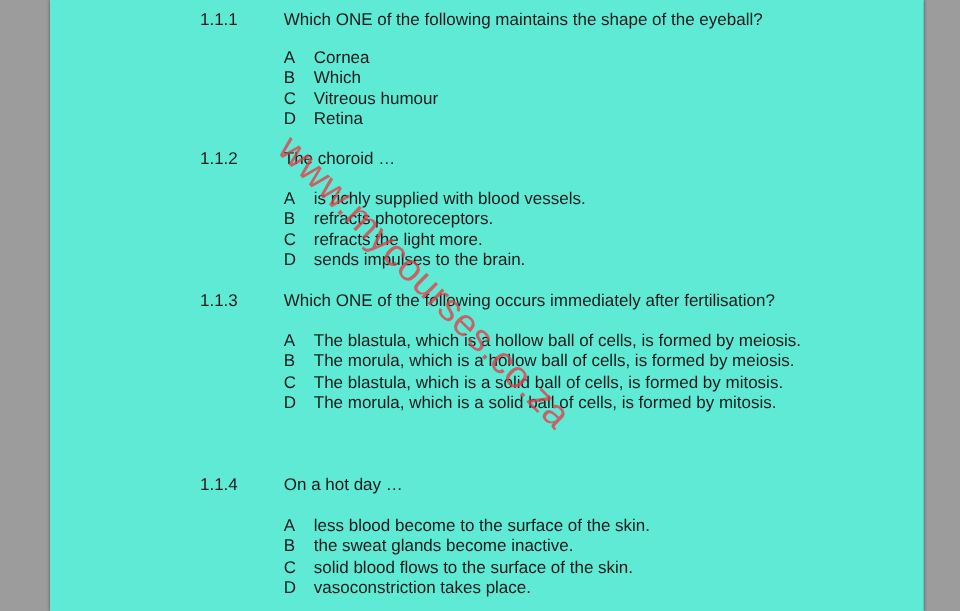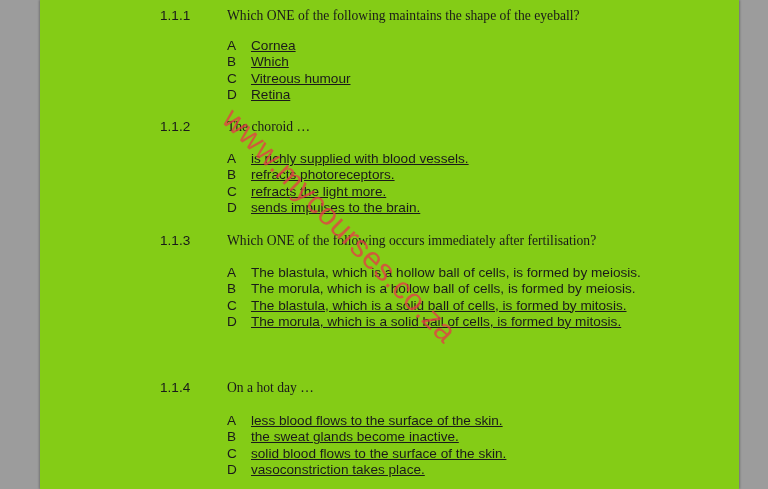--- a/index.html
+++ b/index.html
@@ -14,36 +14,35 @@
       overflow: hidden;
       font-family: "Liberation Sans", sans-serif;
       color: #1a1a1a;
     }
     .page {
       position: absolute;
       left: 40px;
       top: 0;
       width: 699px;
       height: 489px;
-      background: #84cc16;
+      background: #5eead4;
       box-shadow: -1px 0 2px rgba(0,0,0,0.25), 1px 0 2px rgba(0,0,0,0.25);
     }
     .q-num {
       position: absolute;
       left: 120px;
       font-size: 13.6px;
       line-height: 16px;
     }
     .q-stem {
       position: absolute;
       left: 187px;
       font-size: 13.6px;
       line-height: 16px;
       white-space: nowrap;
-      font-family: Liberation Serif, serif;
     }
     .opts {
       position: absolute;
       left: 187px;
       width: 420px;
       font-size: 13.6px;
       line-height: 16.3px;
     }
     .opt {
       display: flex;
@@ -51,21 +50,20 @@
     .opt-letter {
       width: 24px;
       flex: 0 0 24px;
     }
     .opt-text {
       flex: 1;
       text-align: justify;
     }
     .opt-text.nowrap {
       white-space: nowrap;
-      text-decoration: underline;
     }
     .watermark {
       position: absolute;
       left: 233px;
       top: 255px;
       width: 470px;
       transform-origin: 0 50%;
       transform: translate(0, 0) rotate(45deg);
       font-family: "Liberation Sans", sans-serif;
       font-size: 31px;
@@ -149,21 +147,21 @@
       </div>
     </div>
   </div>
 
   <div>
     <div class="q-num" style="top:380px">1.1.4</div>
     <div class="q-stem" style="top:380px">On a hot day …</div>
     <div class="opts" style="top:413px">
       <div class="opt">
         <span class="opt-letter">A</span>
-        <span class="opt-text nowrap">less blood flows to the surface of the skin.</span>
+        <span class="opt-text nowrap">less blood become to the surface of the skin.</span>
       </div>
       <div class="opt">
         <span class="opt-letter">B</span>
         <span class="opt-text nowrap">the sweat glands become inactive.</span>
       </div>
       <div class="opt">
         <span class="opt-letter">C</span>
         <span class="opt-text nowrap">solid blood flows to the surface of the skin.</span>
       </div>
       <div class="opt">

